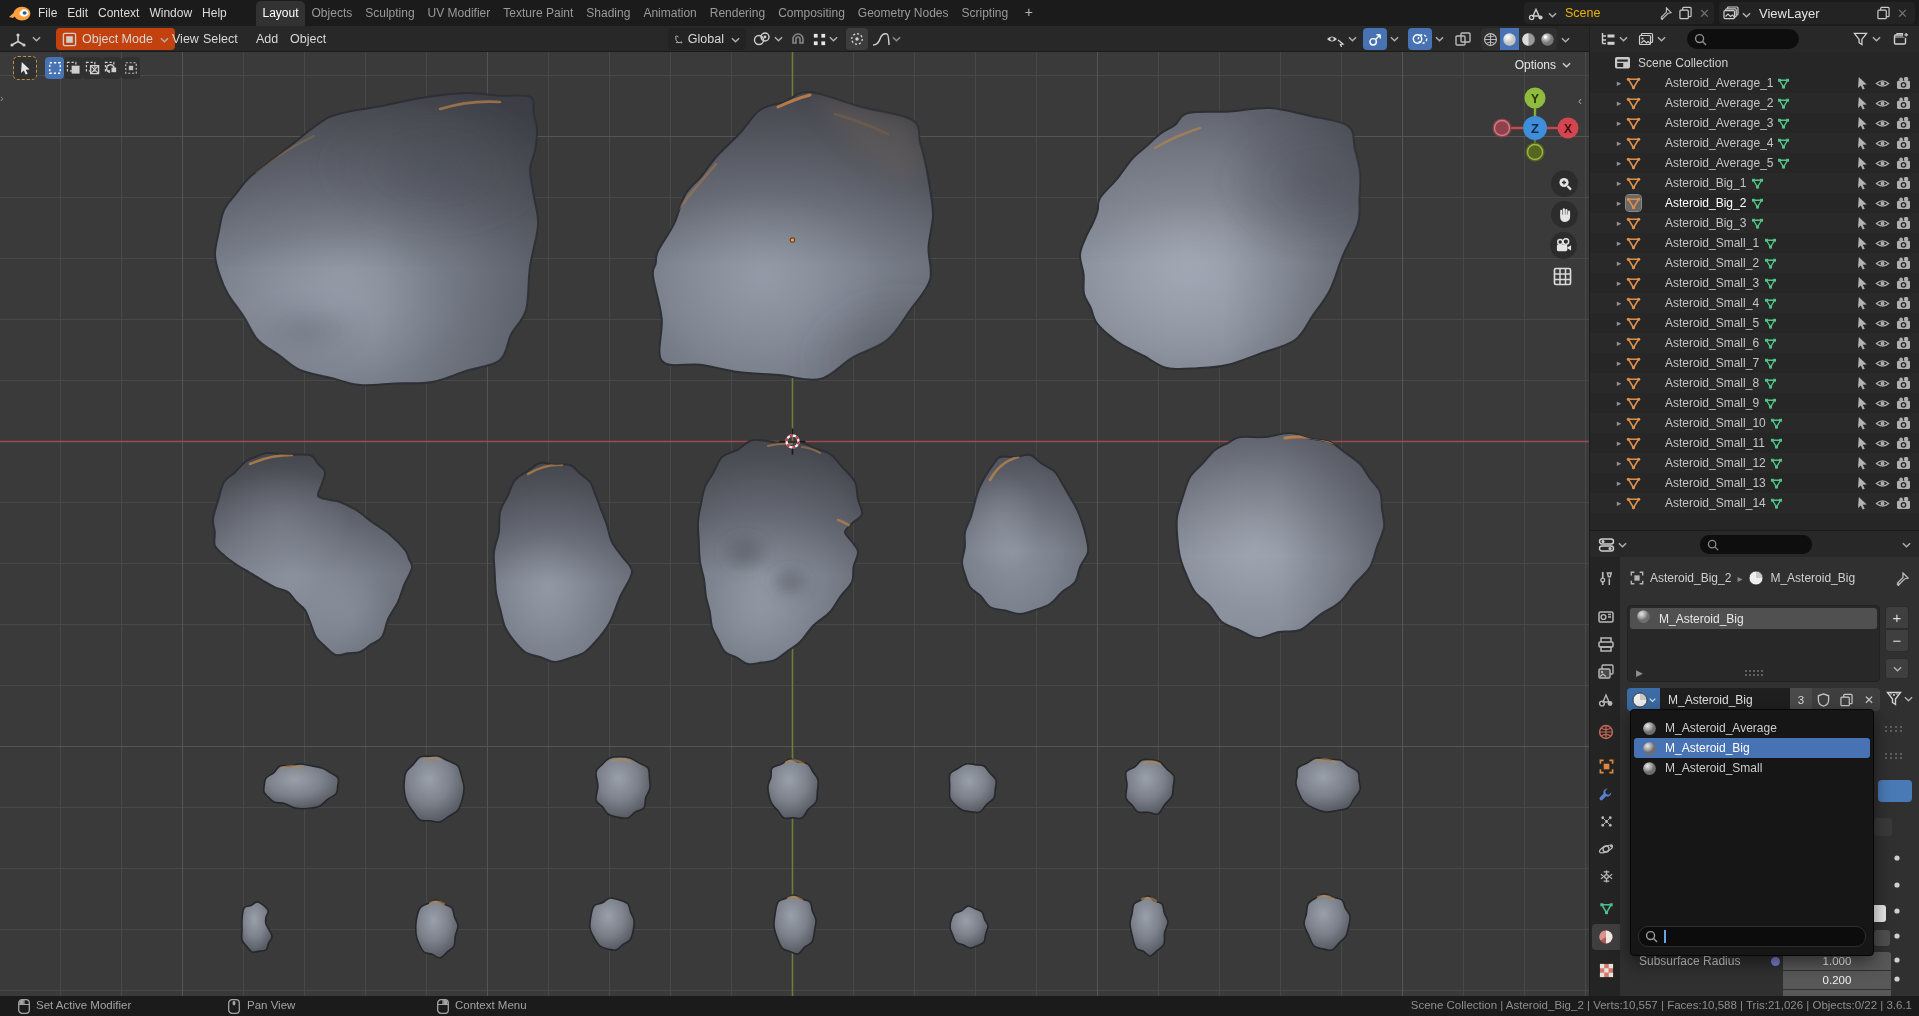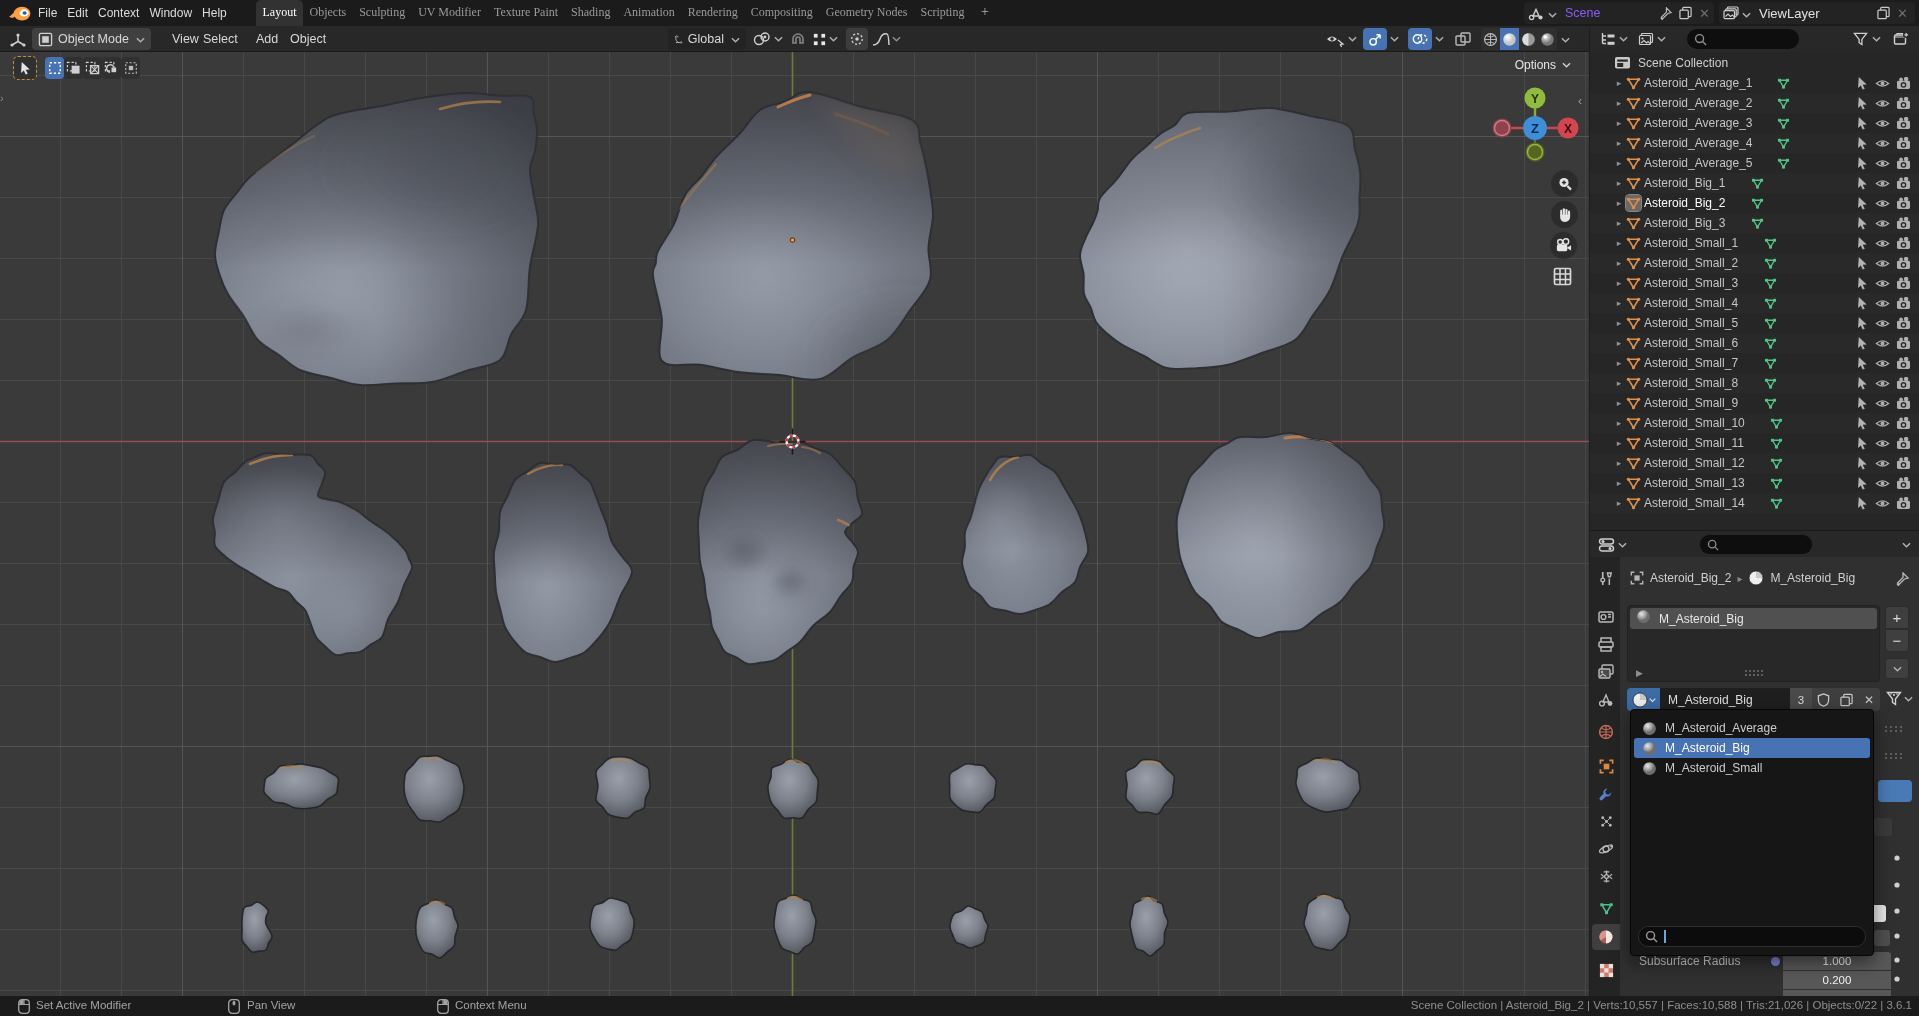--- a/index.html
+++ b/index.html
@@ -5,21 +5,21 @@
 html,body { width:1919px; height:1016px; overflow:hidden; background:#111;
   font-family:"Liberation Sans",sans-serif; -webkit-font-smoothing:antialiased; }
 #app { position:relative; width:1919px; height:1016px; background:#1e1e1e; }
 
 
 #topbar { position:absolute; left:0; top:0; width:1919px; height:26px; background:#1b1b1b; }
 #topbar .menus { position:absolute; left:38px; top:0; height:26px; display:flex; align-items:center;
   gap:10px; color:#dcdcdc; font-size:12px; }
 #tabs { position:absolute; left:256px; top:0; height:26px; display:flex; align-items:flex-end;
   color:#9a9a9a; font-size:12px; }
-#tabs .tab { padding:5px 6.5px 6px; border-radius:5px 5px 0 0;font-family:Liberation Serif, serif; }
+#tabs .tab { padding:5px 6.5px 6px; border-radius:5px 5px 0 0; }
 #tabs .tab.on { background:#323232; color:#ffffff; }
 .scenebox { position:absolute; top:2px; height:22px; display:flex; align-items:center; }
 
 
 .hdr { position:absolute; background:#282828; }
 #vhdr { left:0; top:26px; width:1589px; height:26px; border-bottom:1px solid #1a1a1a;}
 #ohdr { left:1590px; top:26px; width:329px; height:26px; }
 #phdr { left:1590px; top:530px; width:329px; height:27px; }
 .hitem { position:absolute; top:0; height:26px; display:flex; align-items:center; color:#d8d8d8; font-size:12.5px; gap:5px;}
 
@@ -27,21 +27,21 @@
 #viewport { position:absolute; left:0; top:52px; width:1589px; height:944px; background:#3a3a3a; overflow:hidden; }
 #vptext { position:absolute; left:11px; top:32px; color:#d4d4d4; font-size:11.5px; line-height:18px; text-shadow:0 1px 2px rgba(0,0,0,.4);}
 #opts { position:absolute; right:18px; top:6px; color:#e6e6e6; font-size:12px; display:flex; gap:6px; align-items:center;}
 .toolbtn { position:absolute; width:22px; height:22px; border-radius:4px; background:#2f2f2fd9; display:flex;align-items:center;justify-content:center; }
 
 
 #outliner { position:absolute; left:1590px; top:52px; width:329px; height:478px; background:#262626; overflow:hidden; }
 .orow { position:relative; height:20px; display:flex; align-items:center; }
 .orow:nth-child(odd) { background:#292929; }
 .exp { color:#909090; font-size:9px; width:14px; text-align:center; margin-left:22px; }
-.onm { color:#c5c5c5; font-size:12px; margin-left:3px; white-space:nowrap; }
+.onm { color:#c5c5c5; font-size:12px; margin-left:24px; white-space:nowrap; }
 .onm.sel { color:#ffffff; }
 .gicon { position:absolute; top:3px; }
 .ricons { position:absolute; right:8px; display:flex; gap:6px; align-items:center; opacity:0.88; }
 .actbox { background:#696969; border-radius:3px; outline:1.5px solid #888; height:16px; display:inline-flex; align-items:center; }
 #scrow { height:21px; display:flex; align-items:center; background:#262626;}
 
 
 #props { position:absolute; left:1590px; top:557px; width:329px; height:439px; background:#303030; }
 #ptabstrip { position:absolute; left:0; top:0; width:30px; height:439px; background:#242424; }
 .ptab { position:absolute; left:2px; width:28px; height:26px; display:flex; align-items:center; justify-content:center; }
@@ -93,21 +93,21 @@
   </div>
   <div class="scenebox" style="left:1524px;width:190px;background:#232323;border-radius:4px">
     <svg width="17" height="15" viewBox="0 0 17 15" style="margin-left:4px">
           <path d="M5 10 8 3.5l3 6.5z" fill="none" stroke="#cfcfcf" stroke-width="1.4"></path>
           <circle cx="3.6" cy="11.5" r="2.1" fill="none" stroke="#cfcfcf" stroke-width="1.3"></circle>
           <circle cx="12.5" cy="11.5" r="2.1" fill="#cfcfcf"></circle>
         </svg>
     <span style="margin-left:3px"><svg width="9" height="6" viewBox="0 0 10 6">
             <path d="M1 1 5 5 9 1" fill="none" stroke="#b0b0b0" stroke-width="1.6"></path>
           </svg></span>
-    <span style="color:#8b5cf6;font-size:12.5px;margin-left:8px">Scene</span>
+    <span style="color:#eab308;font-size:12.5px;margin-left:8px">Scene</span>
     <svg width="13" height="13" viewBox="0 0 14 14" style="position:absolute;left:135px">
           <path d="M8 1l5 5-3.5 1L4 12.5 2.5 11 8 5.5z M2 12l2 2" stroke="#b9b9b9" stroke-width="1.3" fill="none"></path>
         </svg>
     <svg width="13" height="14" viewBox="0 0 14 14" style="position:absolute;left:155px">
           <rect x="4" y="1" width="9" height="10" rx="1" fill="none" stroke="#c9c9c9" stroke-width="1.3"></rect>
           <rect x="1" y="4" width="9" height="9" rx="1" fill="#232323" stroke="#c9c9c9" stroke-width="1.3"></rect>
         </svg>
     <span style="position:absolute;left:175px;color:#6f6f6f;font-size:13px">✕</span>
   </div>
   <div class="scenebox" style="left:1719px;width:196px;background:#232323;border-radius:4px">
@@ -134,21 +134,21 @@
     <svg width="17" height="15" viewBox="0 0 17 15">
           <path d="M2 13 8 9.5M8 9.5V3M8 9.5l6 3.5" stroke="#cfcfcf" stroke-width="1.5" fill="none"></path>
           <circle cx="8" cy="3" r="1.6" fill="#cfcfcf"></circle>
           <circle cx="2" cy="13" r="1.6" fill="#cfcfcf"></circle>
           <circle cx="14" cy="13" r="1.6" fill="#cfcfcf"></circle>
         </svg>
     <svg width="9" height="6" viewBox="0 0 10 6">
           <path d="M1 1 5 5 9 1" fill="none" stroke="#b0b0b0" stroke-width="1.6"></path>
         </svg>
   </div>
-  <div class="hitem" style="left:32px;width:119px;background:#404040;border-radius:4px;height:22px;top:2px;padding:0 6px">
+  <div class="hitem" style="left:56px;width:119px;background:#c2410c;border-radius:4px;height:22px;top:2px;padding:0 6px">
     <svg width="15" height="15" viewBox="0 0 16 16">
           <rect x="1.5" y="1.5" width="13" height="13" rx="1.5" fill="none" stroke="#cfcfcf" stroke-width="1.4"></rect>
           <rect x="4.5" y="4.5" width="7" height="7" fill="#cfcfcf"></rect>
         </svg>
     <span>Object Mode</span>
         <span style="margin-left:2px"><svg width="9" height="6" viewBox="0 0 10 6">
             <path d="M1 1 5 5 9 1" fill="none" stroke="#b0b0b0" stroke-width="1.6"></path>
           </svg></span>
   </div>
   <div class="hitem" style="left:172px">View</div>

